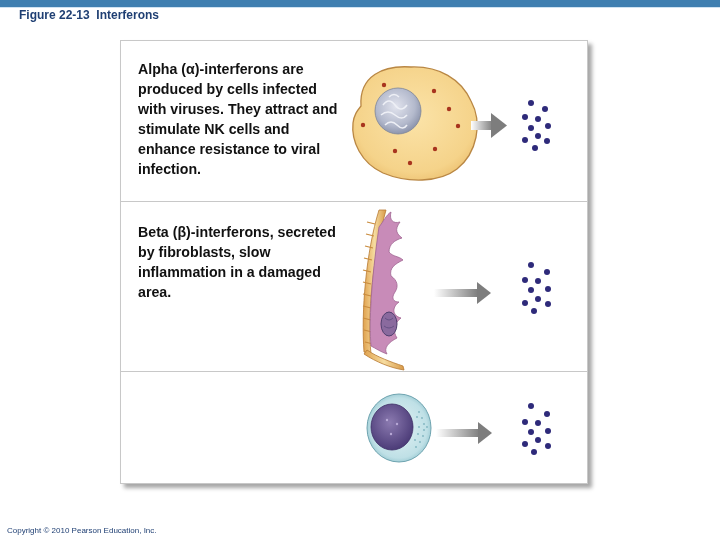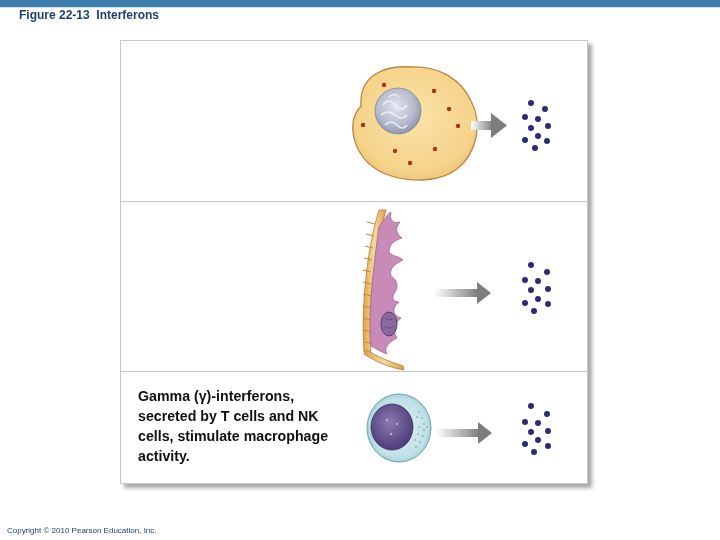--- a/index.html
+++ b/index.html
@@ -74,20 +74,21 @@
 </head>
 <body>
 
 <div class="topbar"></div>
 <div class="topbar-line"></div>
 <div class="fig-title">Figure 22-13  Interferons</div>
 
 <div class="frame">
 
   <div class="panel p1">
+    <div class="panel-text">Alpha (α)-interferons are produced by cells infected with viruses. They attract and stimulate NK cells and enhance resistance to viral infection.</div>
     <svg class="art" width="466" height="160">
       <defs>
         <radialGradient id="cellGrad" cx="50%" cy="45%" r="60%">
           <stop offset="0%" stop-color="#fbe3a8"></stop>
           <stop offset="80%" stop-color="#f5d38a"></stop>
           <stop offset="100%" stop-color="#ecc070"></stop>
         </radialGradient>
         <radialGradient id="nucGrad" cx="45%" cy="40%" r="60%">
           <stop offset="0%" stop-color="#e2e4ee"></stop>
           <stop offset="70%" stop-color="#b3b9cc"></stop>
@@ -124,20 +125,21 @@
         <circle cx="427" cy="85" r="3"></circle>
         <circle cx="417" cy="95" r="3"></circle>
         <circle cx="404" cy="99" r="3"></circle>
         <circle cx="426" cy="100" r="3"></circle>
         <circle cx="414" cy="107" r="3"></circle>
       </g>
     </svg>
   </div>
 
   <div class="panel p2">
+    <div class="panel-text">Beta (β)-interferons, secreted by fibroblasts, slow inflammation in a damaged area.</div>
     <svg class="art" width="466" height="169">
       <defs>
         <linearGradient id="arrowGrad2" x1="0" x2="1" y1="0" y2="0">
           <stop offset="0%" stop-color="#ffffff"></stop>
           <stop offset="100%" stop-color="#7d7d7d"></stop>
         </linearGradient>
         <linearGradient id="fiberGrad" x1="0" x2="1">
           <stop offset="0%" stop-color="#e0a24e"></stop>
           <stop offset="50%" stop-color="#f6dca0"></stop>
           <stop offset="100%" stop-color="#d89a48"></stop>
@@ -164,21 +166,20 @@
         <circle cx="427" cy="87" r="3"></circle>
         <circle cx="417" cy="97" r="3"></circle>
         <circle cx="404" cy="101" r="3"></circle>
         <circle cx="427" cy="102" r="3"></circle>
         <circle cx="413" cy="109" r="3"></circle>
       </g>
     </svg>
   </div>
 
   <div class="panel p3">
-    <div class="panel-text">Gamma (γ)-interferons, secreted by T cells and NK cells, stimulate macrophage activity.</div>
     <svg class="art" width="466" height="112">
       <defs>
         <radialGradient id="lymphGrad" cx="50%" cy="50%" r="55%">
           <stop offset="0%" stop-color="#e3f2f4"></stop>
           <stop offset="80%" stop-color="#bfe0e6"></stop>
           <stop offset="100%" stop-color="#8fc2cc"></stop>
         </radialGradient>
         <radialGradient id="lnucGrad" cx="45%" cy="40%" r="60%">
           <stop offset="0%" stop-color="#8b7ab0"></stop>
           <stop offset="100%" stop-color="#4c3c78"></stop>

